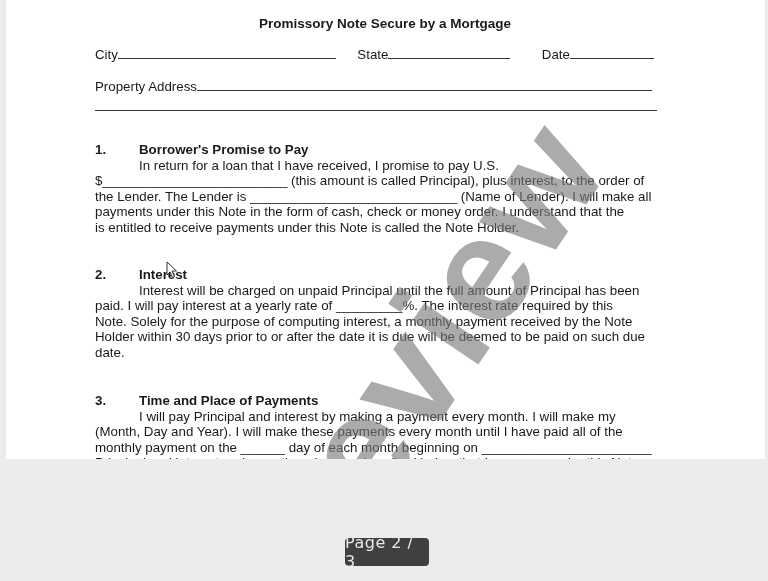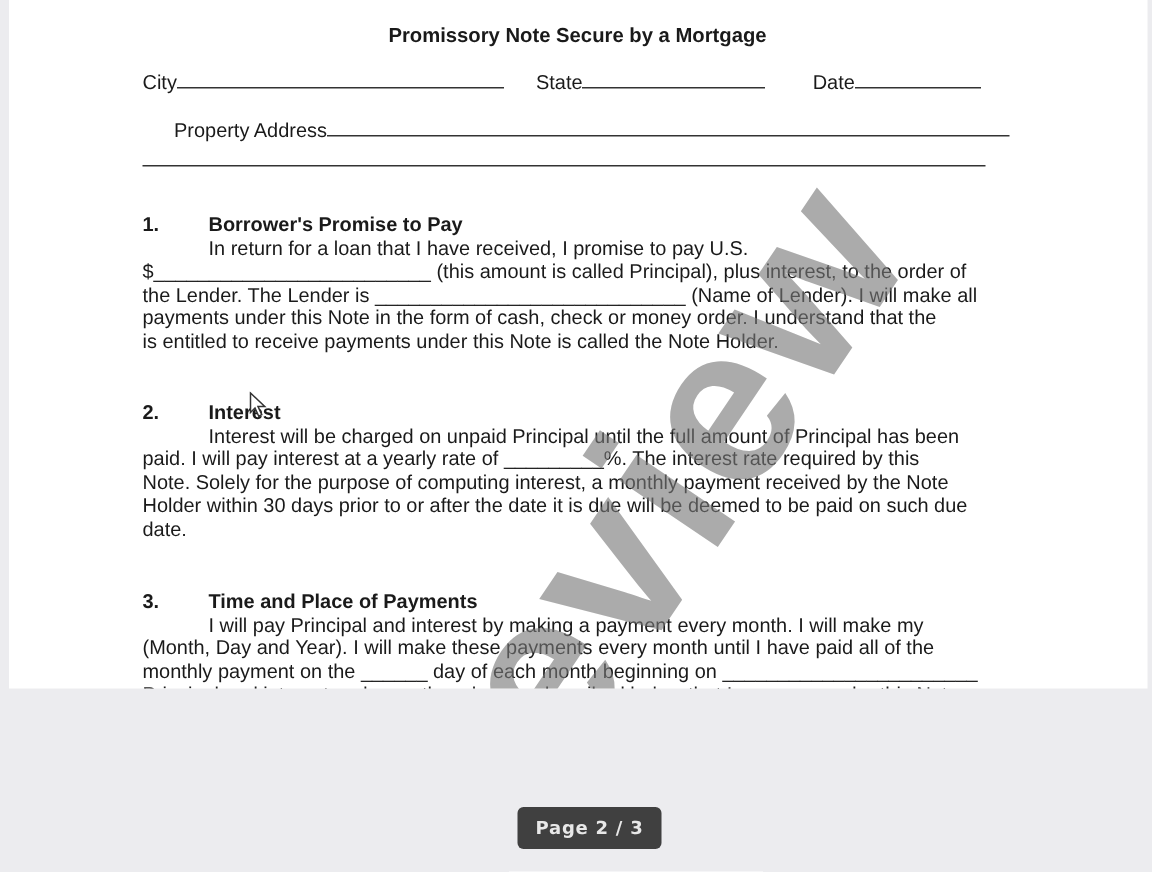--- a/index.html
+++ b/index.html
@@ -33,44 +33,44 @@
   .para .ln + .ln { text-indent: 0; }
   .watermark {
     position: absolute; left: 400px; top: 380px;
     transform: translate(-50%, -50%) rotate(-56deg);
     font-family: "Liberation Sans", sans-serif;
     font-weight: bold; font-size: 150px; letter-spacing: 2px;
     color: rgba(120,120,120,0.62);
     white-space: nowrap; pointer-events: none;
   }
   .page-indicator {
-    position: absolute; left: 345px; top: 538px; width: 96px; height: 28px;
+    position: absolute; left: 345px; top: 538px; width: 84px; height: 28px;
     background: rgba(40,40,40,0.88); color: #e8e8e8; border-radius: 4px;
-    font-family: "DejaVu Sans", sans-serif; font-size: 12px;
-    display: flex; align-items: center; justify-content: center; letter-spacing: 0.5px; font-weight: bold;
+    font-family: "DejaVu Sans", sans-serif; font-size: 16px;
+    display: flex; align-items: center; justify-content: center; letter-spacing: 0.5px;
   }
   .cursor { position: absolute; left: 166px; top: 261px; width: 12px; height: 18px; }
 </style>
 </head>
 <body>
 
 <div class="page">
   <div class="content">
 
     <div class="title">Promissory Note Secure by a Mortgage</div>
 
     <div class="row" style="top:47px;">
       <span>City</span><span class="blank" style="width:218px;"></span>
       <span style="display:inline-block;width:14px;"></span>
       <span>State</span><span class="blank" style="width:122px;"></span>
       <span style="display:inline-block;width:24px;"></span>
       <span>Date</span><span class="blank" style="width:84px;"></span>
     </div>
 
-    <div class="row" style="top:79px;margin-left:21px;">
+    <div class="row" style="top:79px;">
       <span>Property Address</span><span class="blank" style="width:455px;"></span>
     </div>
     <div class="hline" style="top:110px;"></div>
 
     <div class="sec" style="top:142px;">
       <div class="sec-head">
         <span class="sec-num">1.</span><span>Borrower's Promise to Pay</span>
       </div>
       <div class="para">
         <span class="ln">In return for a loan that I have received, I promise to pay U.S.</span>

